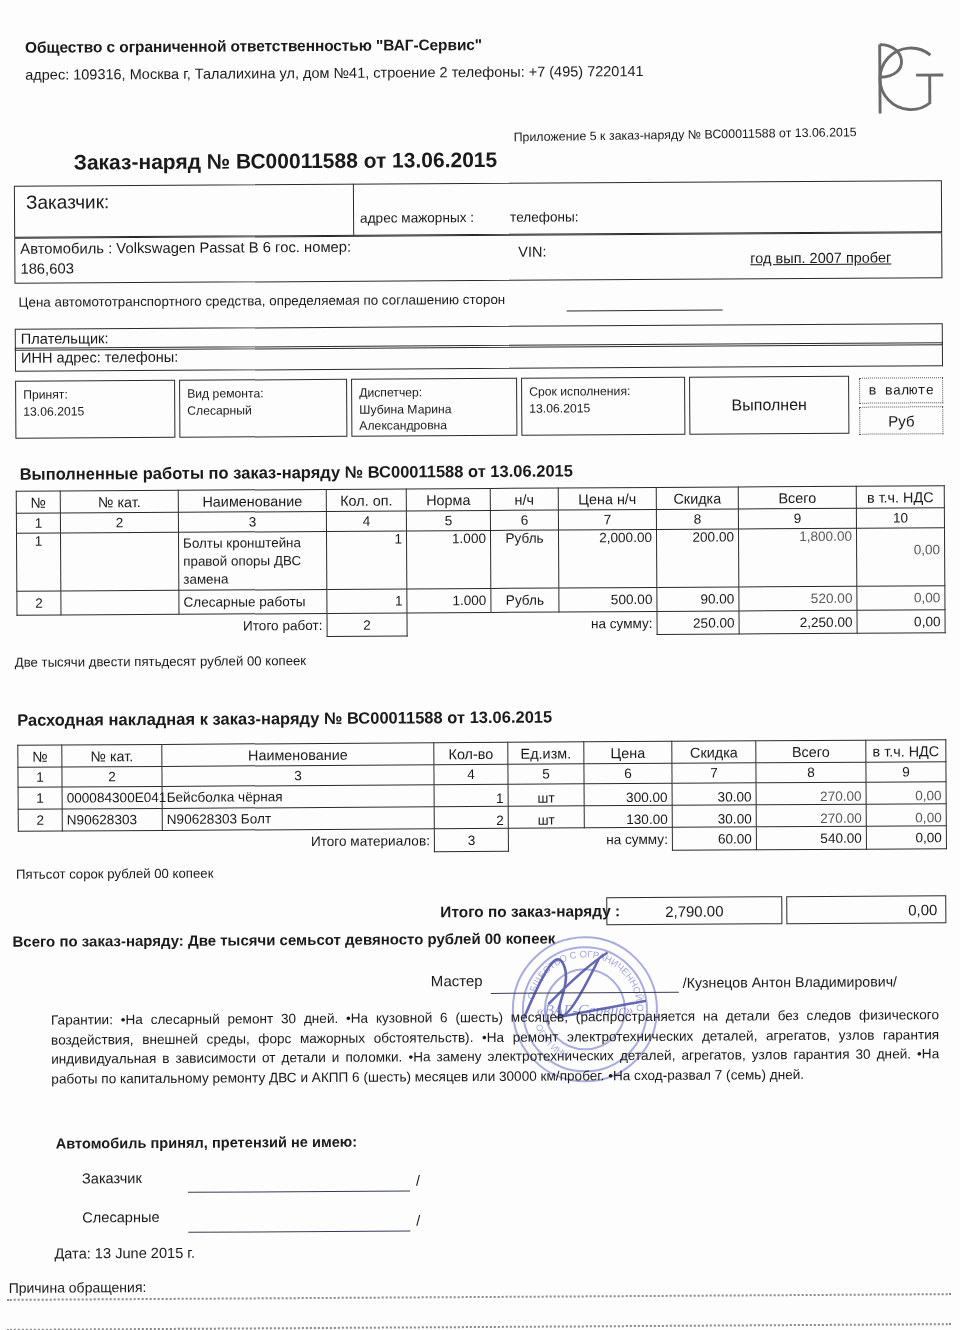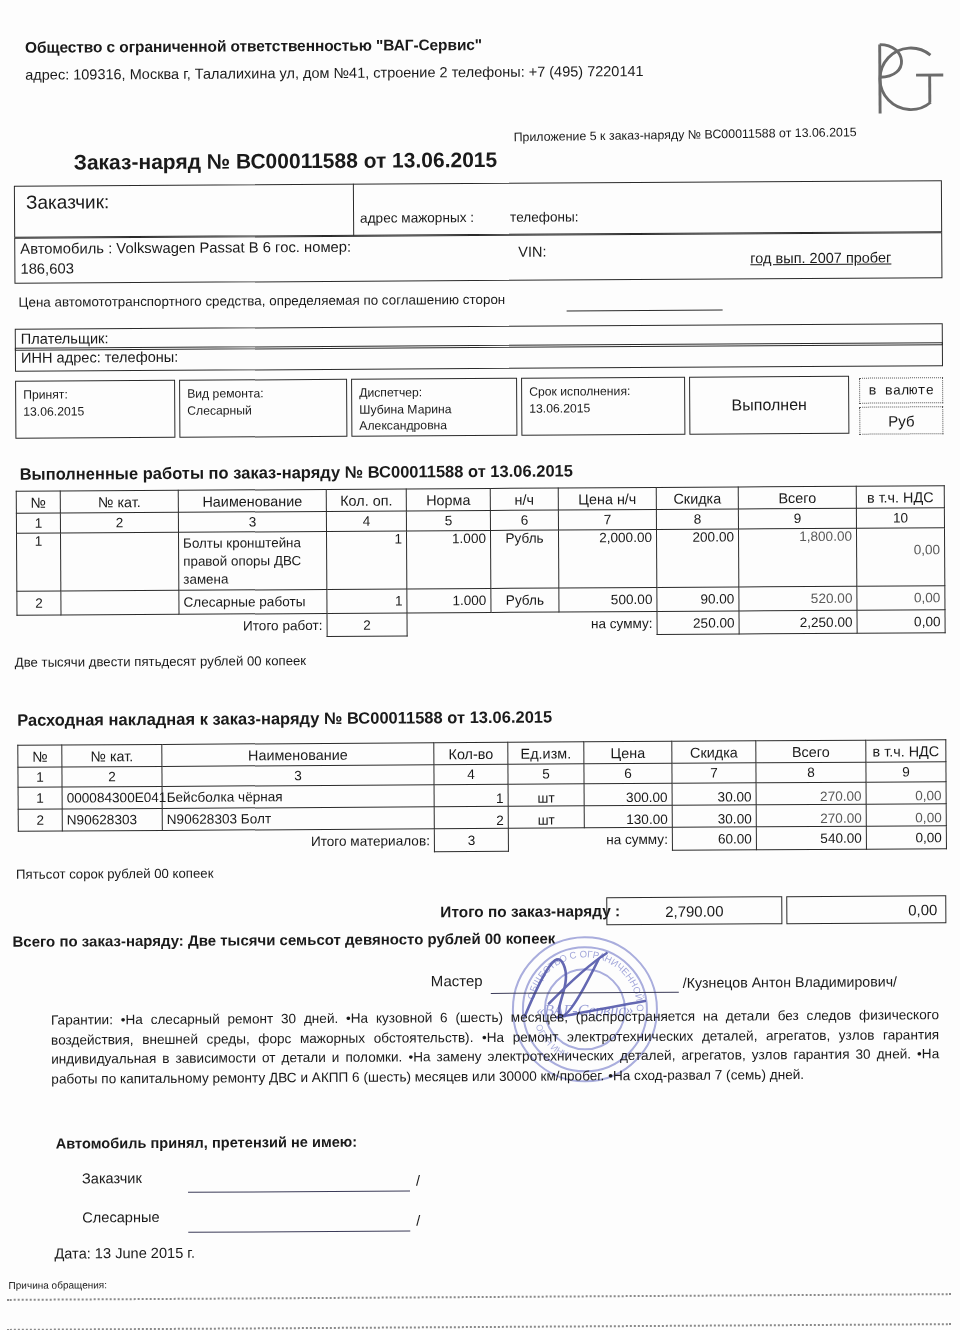--- a/index.html
+++ b/index.html
@@ -93,21 +93,21 @@
   .master-name{left:680px;top:976px;font-size:14.2px;}
 
   .stamp{left:492px;top:920px;width:180px;height:180px;opacity:.85;}
 
   .warranty{left:48px;top:1008px;width:888px;font-size:13.6px;line-height:19.5px;text-align:justify;}
 
   .accept{left:52px;top:1133px;font-size:14.6px;font-weight:bold;}
   .sig-row{font-size:14.6px;}
   .sig-rule{border-bottom:1.7px solid #3b3b58;}
   .date-line{left:50px;top:1243px;font-size:14.6px;}
-  .reason{left:4px;top:1277px;font-size:10px;text-align:center;}
+  .reason{left:4px;top:1277px;font-size:14px;text-align:center;}
   .dotrule{border-bottom:2px dotted #8a8a8a;}
 </style>
 </head>
 <body>
 
 <div class="page">
 
   <div class="abs org-name">Общество с ограниченной ответственностью "ВАГ-Сервис"</div>
   <div class="abs org-addr">адрес: 109316, Москва г, Талалихина ул, дом №41, строение 2 телефоны: +7 (495) 7220141</div>
 

